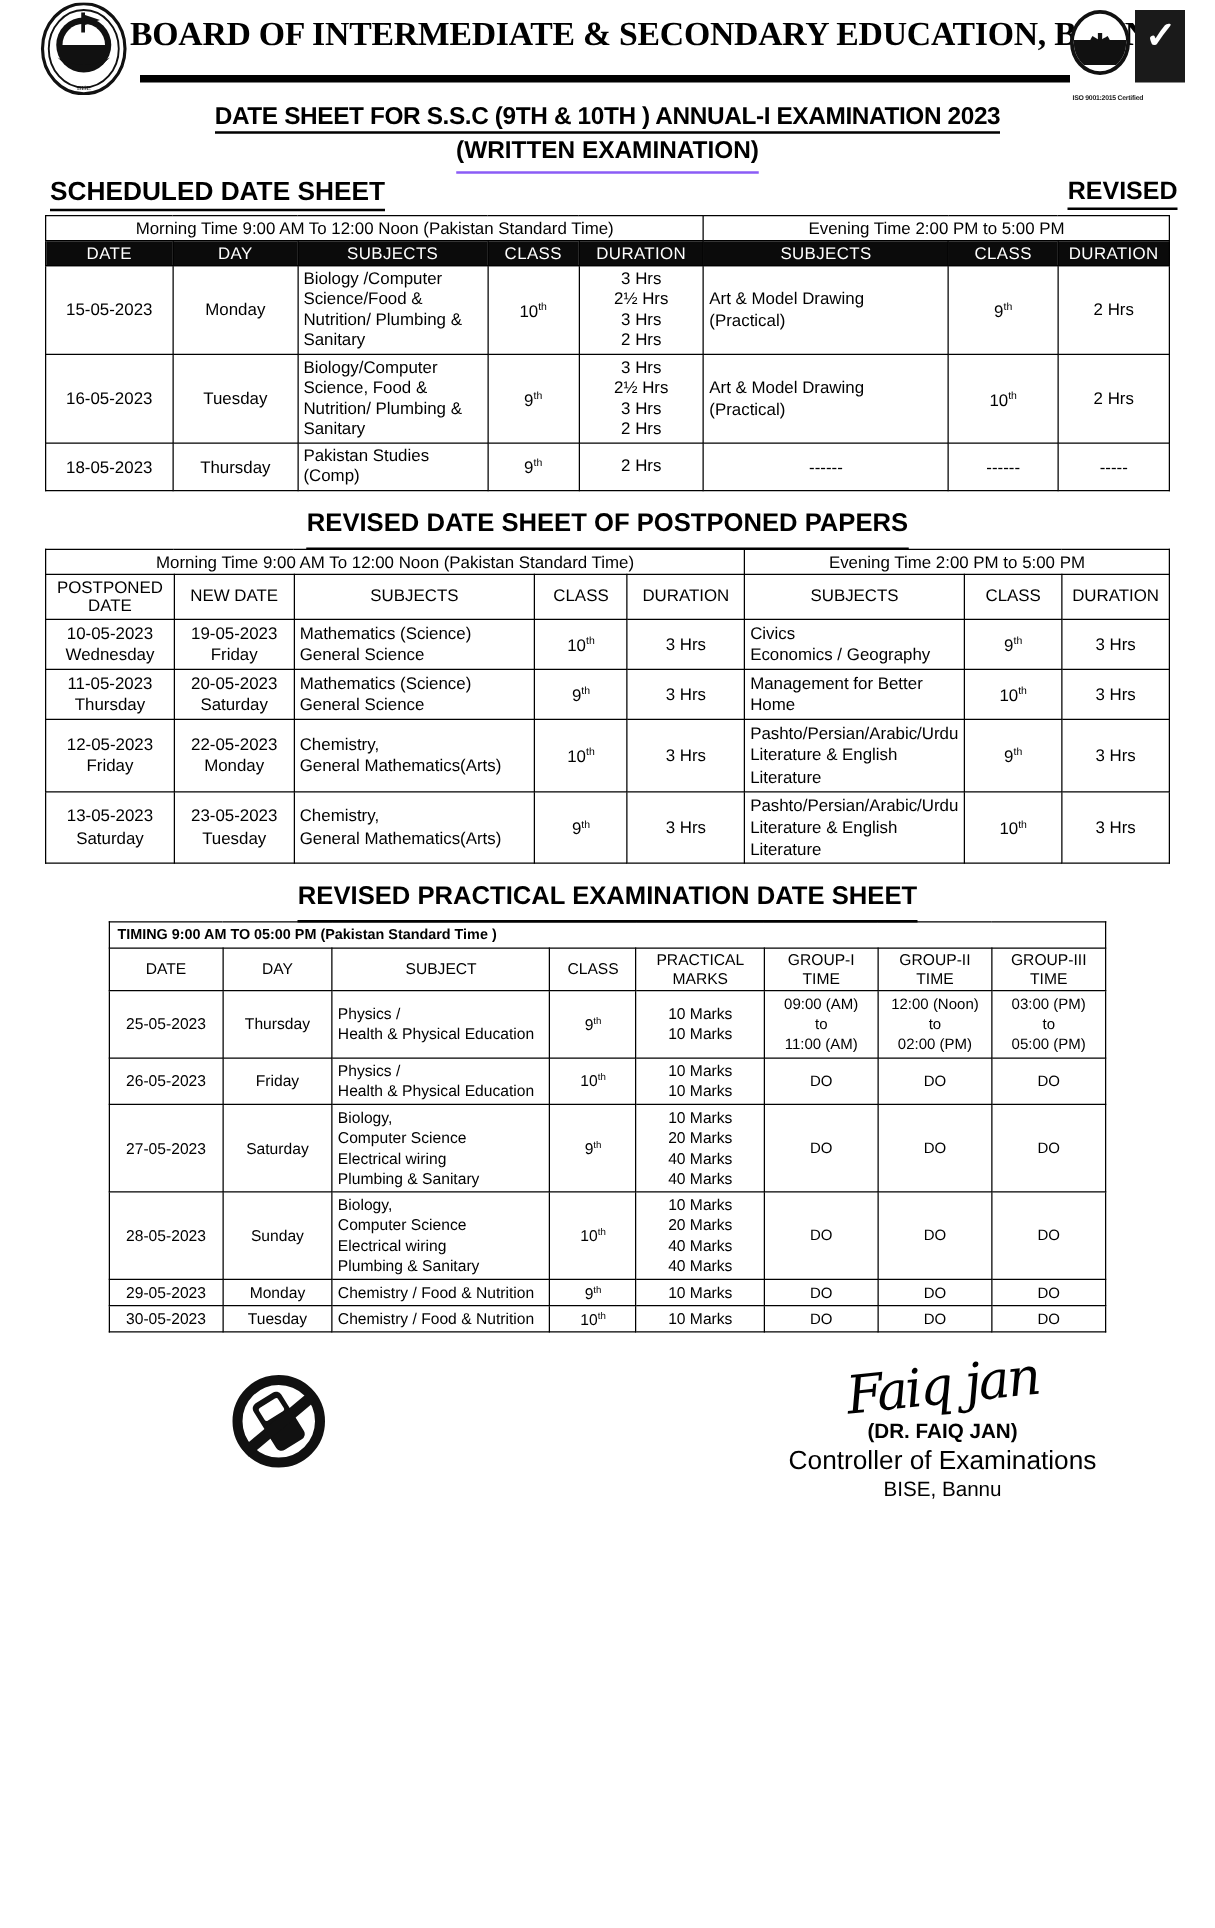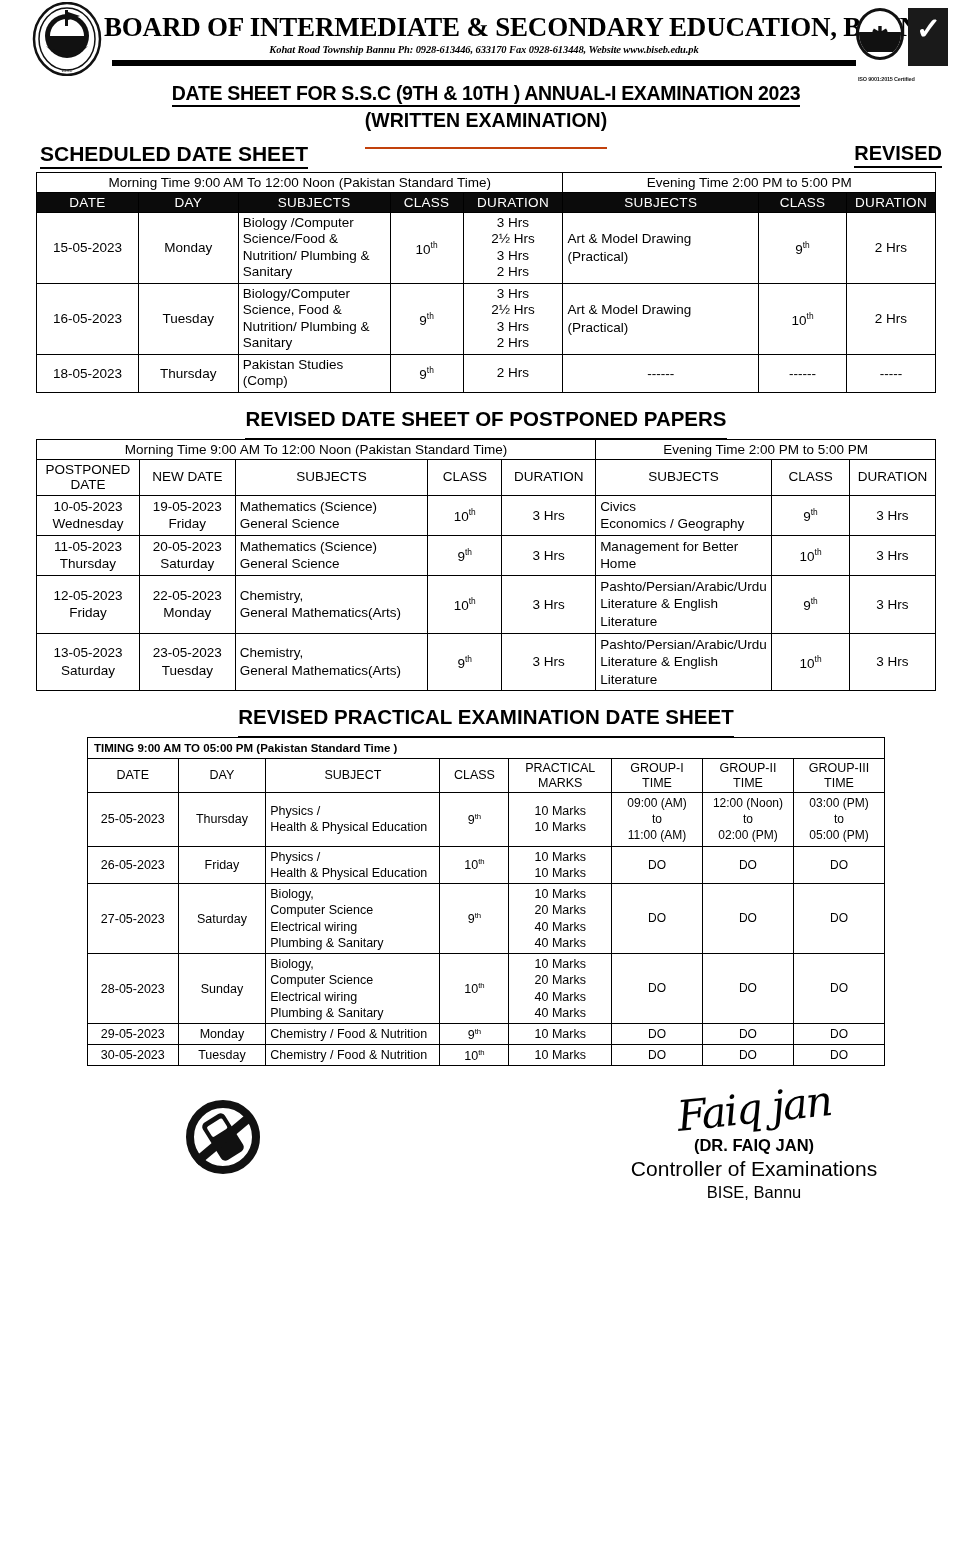--- a/index.html
+++ b/index.html
@@ -119,21 +119,21 @@
     margin-top: 4px;
     letter-spacing: -0.3px;
   }
   .doc-title .u { border-bottom: 2px solid #000; padding-bottom: 1px; }
   .doc-subtitle {
     text-align: center;
     font-size: 19.5px;
     font-weight: bold;
     margin-top: 4px;
   }
-  .doc-subtitle .u { border-bottom: 2px solid #c2410c; padding-bottom: 16px; }
+  .doc-subtitle .u { border-bottom: 2px solid #8b5cf6; padding-bottom: 6px; }
 
   .section-bar {
     position: relative;
     margin: 10px 30px 4px 40px;
     height: 26px;
   }
   .section-left {
     position: absolute; left: 0; top: 0;
     font-size: 21px; font-weight: bold;
     border-bottom: 2.5px solid #000;
@@ -321,21 +321,20 @@
     <ellipse cx="37" cy="37" rx="33" ry="36" fill="none" stroke="#111" stroke-width="2.5"></ellipse>
     <ellipse cx="37" cy="37" rx="28" ry="31" fill="none" stroke="#111" stroke-width="1.5"></ellipse>
     <path d="M15 34 a22 22 0 0 1 44 0 a22 22 0 0 1 -44 0 z" fill="#111"></path>
     <path d="M20 34 a17 17 0 0 1 34 0 z" fill="#fff"></path>
     <rect x="35" y="8" width="3" height="16" fill="#111"></rect>
     <path d="M38 10 l12 4 l-12 4 z" fill="#111"></path>
     <path d="M16 44 q21 12 42 0 q-21 22 -42 0 z" fill="#111"></path>
     <text x="37" y="70" font-size="5" text-anchor="middle" fill="#111" font-family="Liberation Serif, serif">BISE</text>
   </svg>
   <div class="board-name">BOARD OF INTERMEDIATE &amp; SECONDARY EDUCATION, BANNU</div>
-  <div class="board-address">Kohat Road Township Bannu Ph: 0928-613446, 633170 Fax 0928-613448, Website www.biseb.edu.pk</div>
   <div class="header-rule"></div>
 
   <div class="iso-logo">
     <div class="iso-circle">
       <div class="iso-star">✱</div>
       <div class="iso-band"></div>
     </div>
     <div class="iso-box">
       <div class="iso-check">✓</div>
     </div>

